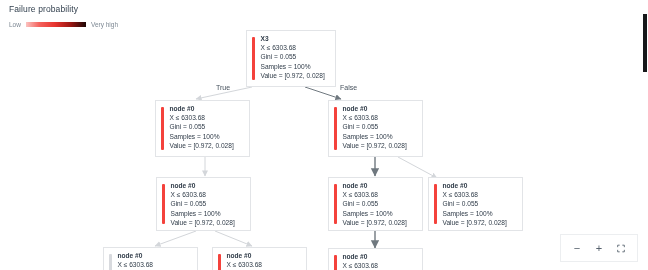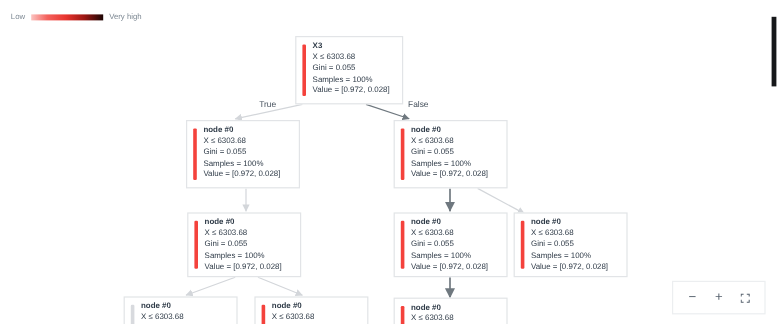--- a/index.html
+++ b/index.html
@@ -53,20 +53,21 @@
   
   .scrollbar-track{position:absolute;right:0;top:0;width:8px;height:270px;background:#ffffff;}
   .scrollbar-thumb{position:absolute;right:1px;top:14px;width:4px;height:58px;background:#16181a;}
 </style>
 </head>
 <body>
 
 <div id="canvas">
 
   <div class="legend">
+    <div class="legend-title">Failure probability</div>
     <div class="legend-scale">
       <span class="legend-low">Low</span>
       <span class="legend-bar"></span>
       <span class="legend-high">Very high</span>
     </div>
   </div>
 
   <svg id="edges" viewBox="0 0 648 270">
     <defs>
       <marker id="ah-light" markerWidth="7" markerHeight="7" refX="5.6" refY="3" orient="auto">

